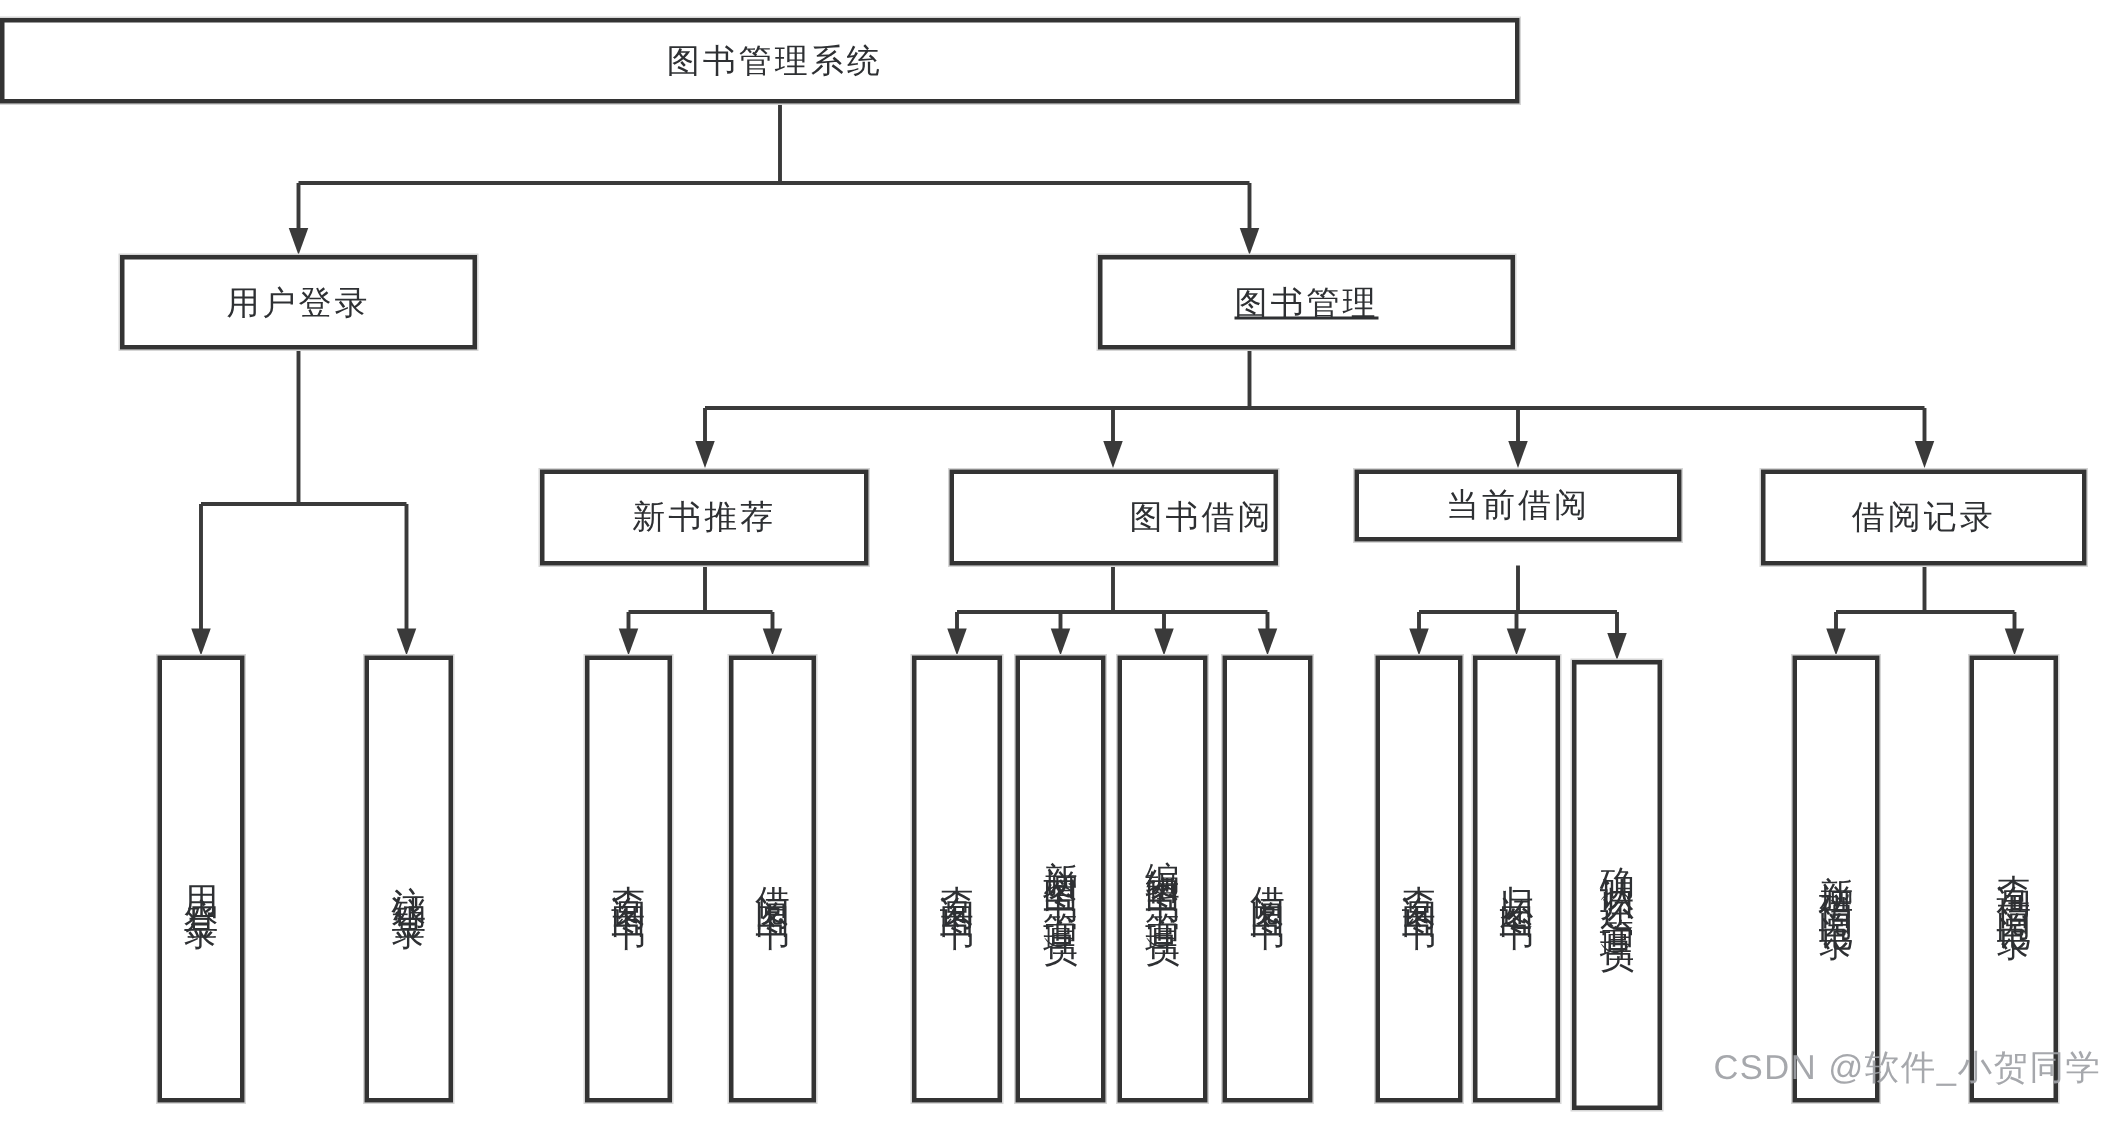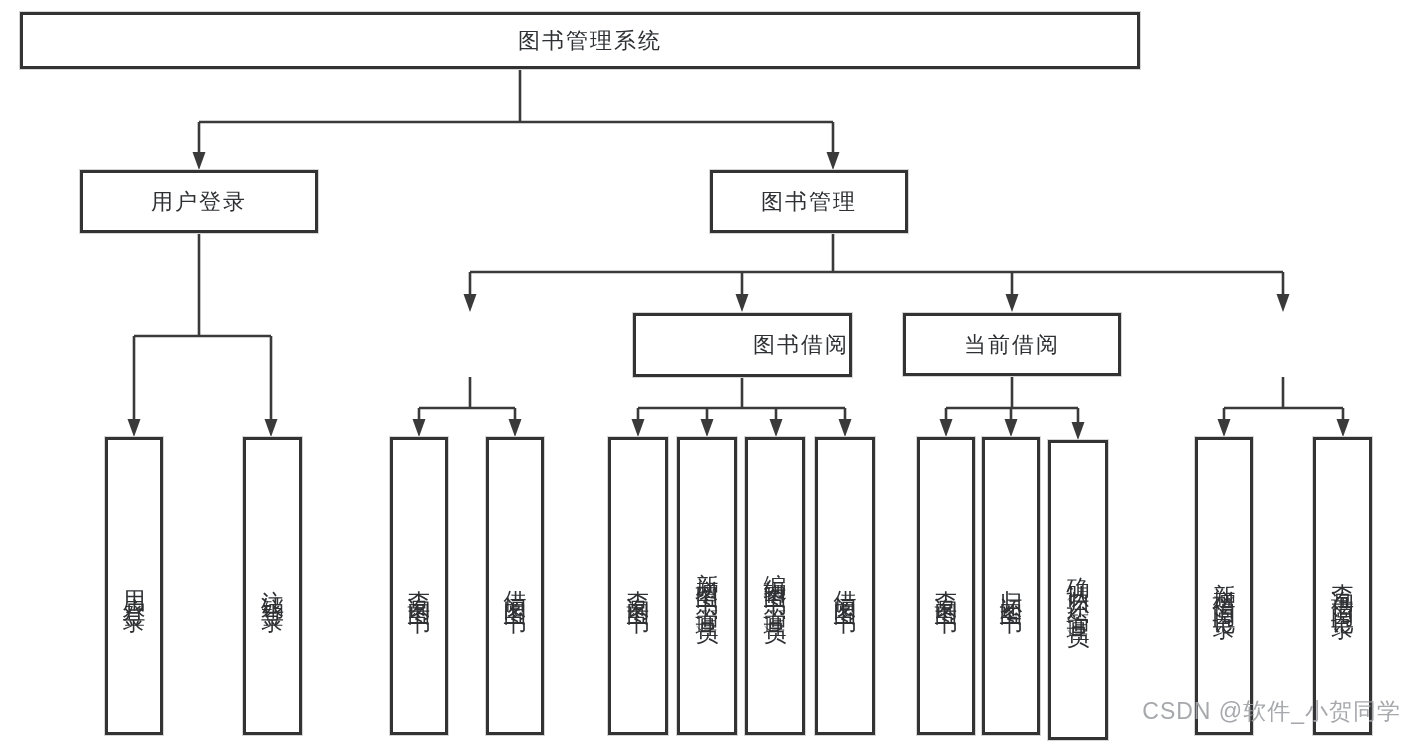--- a/index.html
+++ b/index.html
@@ -28,26 +28,26 @@
   .node.h{font-size:22px;letter-spacing:2px;white-space:nowrap;}
   .node.v .vlabel{
     writing-mode:vertical-rl;
     text-orientation:mixed;
     font-size:23px;
     letter-spacing:7px;
     line-height:1;
     white-space:nowrap;
   }
   
-  .n-root{left:20px;top:12px;width:1120px;height:57px;padding-left:20px;}
+  .n-root{left:0;top:12px;width:1013px;height:57px;padding-left:20px;}
   .n-user-login-branch{left:80px;top:170px;width:238px;height:63px;}
-  .n-book-management{left:710px;top:170px;width:198px;height:63px;}
+  .n-book-management{left:732px;top:170px;width:278px;height:63px;text-decoration:underline;}
   .n-new-book-recommend{left:360px;top:313px;width:219px;height:64px;}
   .n-book-borrow{left:633px;top:313px;width:219px;height:64px;justify-content:flex-end;}
-  .n-current-borrow{left:903px;top:313px;width:218px;height:63px;}
+  .n-current-borrow{left:903px;top:313px;width:218px;height:48px;}
   .n-borrow-records{left:1174px;top:313px;width:217px;height:64px;}
   .leaf{top:437px;width:58px;height:298px;}
   .n-leaf-user-login{left:105px;}
   .n-leaf-logout{left:243px;width:59px;}
   .n-leaf-rec-query{left:390px;}
   .n-leaf-rec-borrow{left:486px;}
   .n-leaf-bb-query{left:608px;width:60px;}
   .n-leaf-bb-add{left:677px;width:60px;}
   .n-leaf-bb-edit{left:745px;width:60px;}
   .n-leaf-bb-borrow{left:815px;width:60px;}
@@ -110,25 +110,31 @@
     <span>图书管理系统</span>
   </div>
 
   <div class="node h n-user-login-branch">
     <span>用户登录</span>
   </div>
   <div class="node h n-book-management">
     <span>图书管理</span>
   </div>
 
+  <div class="node h n-new-book-recommend">
+    <span>新书推荐</span>
+  </div>
   <div class="node h n-book-borrow">
     <span>图书借阅</span>
   </div>
   <div class="node h n-current-borrow">
     <span>当前借阅</span>
+  </div>
+  <div class="node h n-borrow-records">
+    <span>借阅记录</span>
   </div>
 
   <div class="node v leaf n-leaf-user-login">
     <span class="vlabel">用户登录</span>
   </div>
   <div class="node v leaf n-leaf-logout">
     <span class="vlabel">注销登录</span>
   </div>
 
   <div class="node v leaf n-leaf-rec-query">

